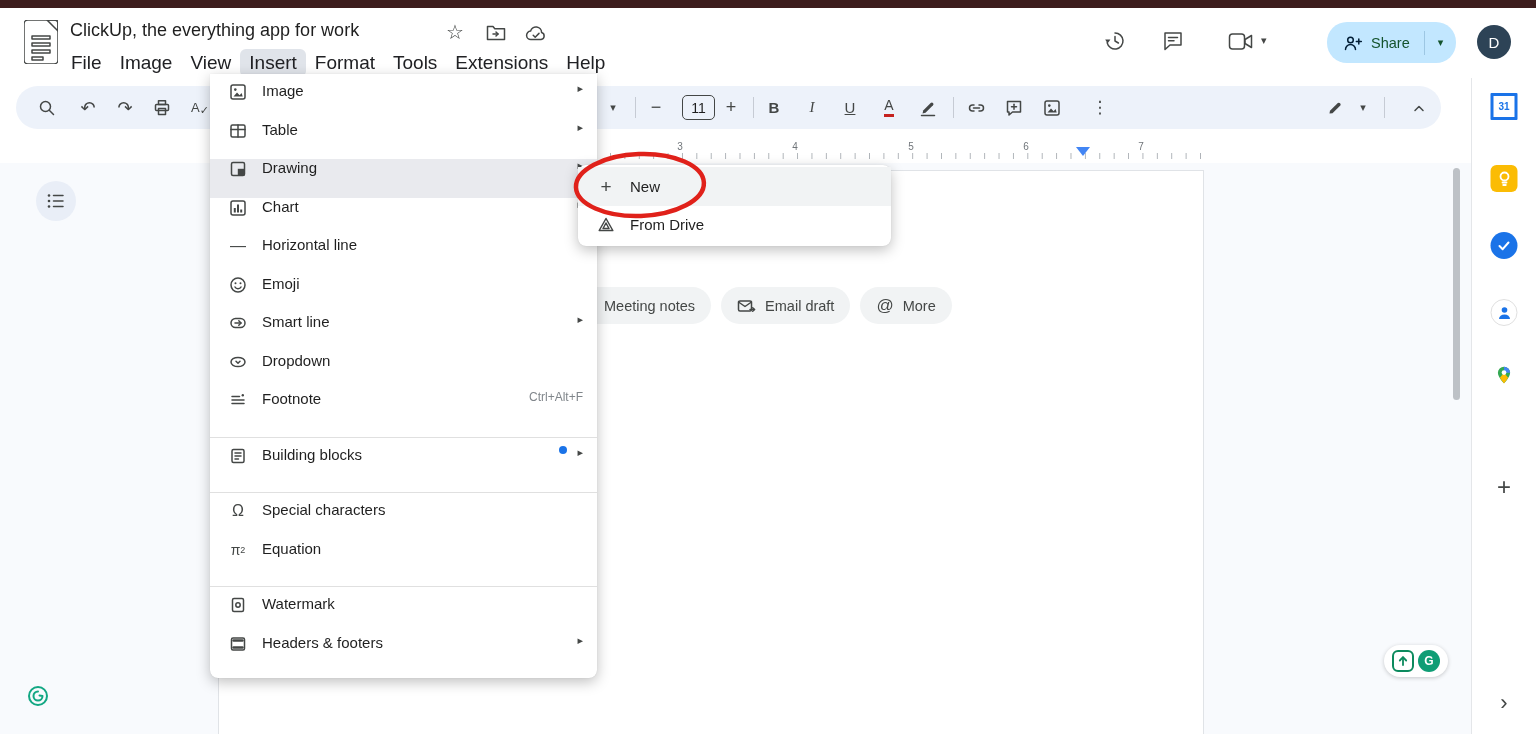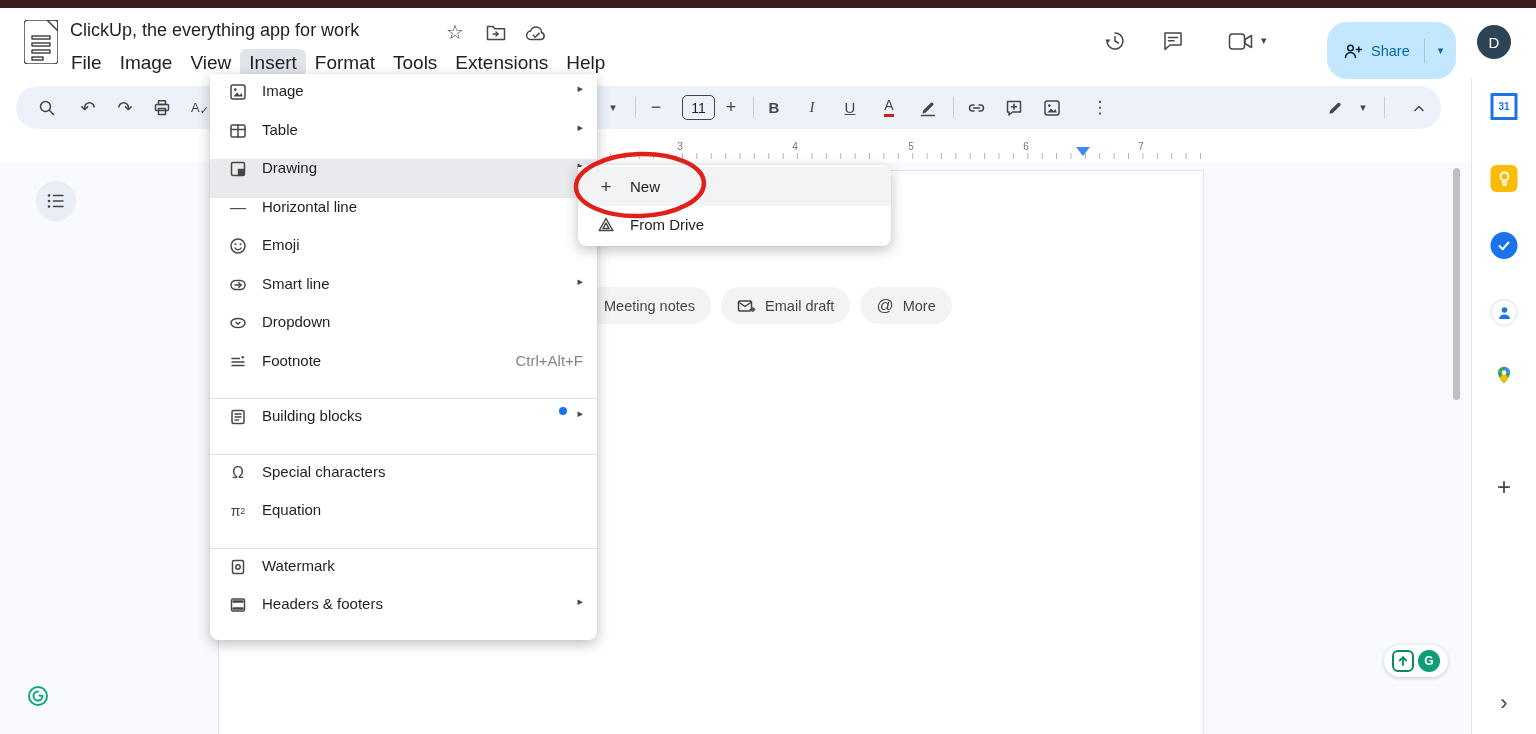--- a/index.html
+++ b/index.html
@@ -17,21 +17,21 @@
   
   .top-edge { left:0; top:0; width:1536px; height:8px; background:#3d1d1d; }
 
   
   .header { left:0; top:8px; width:1536px; height:70px; background:#fff; z-index:5; }
   .doc-title { font-size:18px; font-weight:500; color:#1f1f1f; white-space:nowrap; }
   .menubar { display:flex; font-size:19px; color:#202124; }
   .menubar .mitem { padding:3px 9px; border-radius:6px; cursor:pointer; }
   .menubar .mitem.active { background:#e0e4ea; }
   .hicon { color:#444746; }
-  .share-pill { display:flex; align-items:center; height:57px; background:#c2e7ff; border-radius:20px; color:#0369a1; font-size:14.5px; font-weight:500;justify-content:center; }
+  .share-pill { display:flex; align-items:center; height:41px; background:#c2e7ff; border-radius:20px; color:#14532d; font-size:14.5px; font-weight:500;justify-content:center; }
   .share-divider { width:1px; height:24px; background:#9dc7e3; margin:0 0; }
   .avatar { width:34px; height:34px; border-radius:50%; background:#2d4356; color:#fff; display:flex; align-items:center; justify-content:center; font-size:15px; }
 
   
   .toolbar { left:16px; top:86px; width:1425px; height:43px; background:#edf2fa; border-radius:22px; z-index:10; }
   .tbi { position:absolute; top:50%; transform:translateY(-50%); display:flex; align-items:center; justify-content:center; width:26px; height:26px; color:#444746; cursor:pointer; }
   .tb-divider { position:absolute; top:11px; width:1px; height:21px; background:#c6cbd4; }
   .fontsize-box { position:absolute; top:9px; width:33px; height:25px; border:1.5px solid #444746; border-radius:5px; display:flex; align-items:center; justify-content:center; font-size:14px; color:#1f1f1f; }
   .tb-letter { font-size:15px; color:#444746; }
 
@@ -66,21 +66,21 @@
   .chev-right { font-size:22px; color:#444746; }
 
   
   .menu { left:210px; top:74px; width:387px; background:#fff; border-radius:0 0 8px 8px;
     box-shadow:0 4px 14px rgba(0,0,0,.25), 0 0 1px rgba(0,0,0,.15); padding:8px 0 6px; z-index:50; }
   .menu-item { height:38.5px; display:flex; align-items:flex-start; padding:0 14px 0 18px; font-size:15px; color:#1f1f1f; cursor:pointer; }
   .menu-item.hl { background:#e9eaee; }
   .menu-item .mi { width:20px; height:20px; margin-right:14px; display:flex; align-items:center; justify-content:center; flex:none; color:#444746; }
   .menu-item .ml { white-space:nowrap; }
   .menu-item .grow { flex:1; }
-  .menu-item .shortcut { color:#80868b; font-size:15px; margin-left:12px; }
+  .menu-item .shortcut { color:#80868b; font-size:12px; margin-left:12px; }
   .menu-item .arrow { color:#444746; font-size:11px; margin-left:10px; }
   .menu-divider { height:1px; background:#e0e0e0; margin:8px 0; }
   .new-dot { width:8px; height:8px; border-radius:50%; background:#1a73e8; flex:none; }
   .glyph-ic { font-size:16px; color:#444746; line-height:1; }
   .eq-ic { font-size:14px; color:#444746; }
   .eq-ic sup { font-size:9px; }
 
   
   .submenu { left:578px; top:165px; width:313px; background:#fff; border-radius:8px;
     box-shadow:0 4px 14px rgba(0,0,0,.25), 0 0 1px rgba(0,0,0,.15); padding:2px 0; z-index:60; }
@@ -382,20 +382,33 @@
       <svg width="18" height="18" viewBox="0 0 18 18">
           <rect x="2.5" y="2.5" width="13" height="13" rx="1.5"></rect>
           <rect class="fill" x="8.8" y="8.8" width="6.7" height="6.7"></rect>
         </svg>
     </span>
     <span class="ml">Drawing</span>
     <span class="grow"></span>
     <span class="arrow">▸</span>
   </div>
 
+  <div class="menu-item">
+    <span class="mi ic">
+      <svg width="18" height="18" viewBox="0 0 18 18">
+          <rect x="2" y="2" width="14" height="14" rx="2"></rect>
+          <rect class="fill" x="4.8" y="9" width="2" height="4.5"></rect>
+          <rect class="fill" x="8" y="5.5" width="2" height="8"></rect>
+          <rect class="fill" x="11.2" y="10.5" width="2" height="3"></rect>
+        </svg>
+    </span>
+    <span class="ml">Chart</span>
+    <span class="grow"></span>
+    <span class="arrow">▸</span>
+  </div>
 
   <div class="menu-item">
     <span class="mi glyph-ic">—</span>
     <span class="ml">Horizontal line</span>
   </div>
 
   <div class="menu-item">
     <span class="mi ic">
       <svg width="18" height="18" viewBox="0 0 18 18">
           <circle cx="9" cy="9" r="7"></circle>

